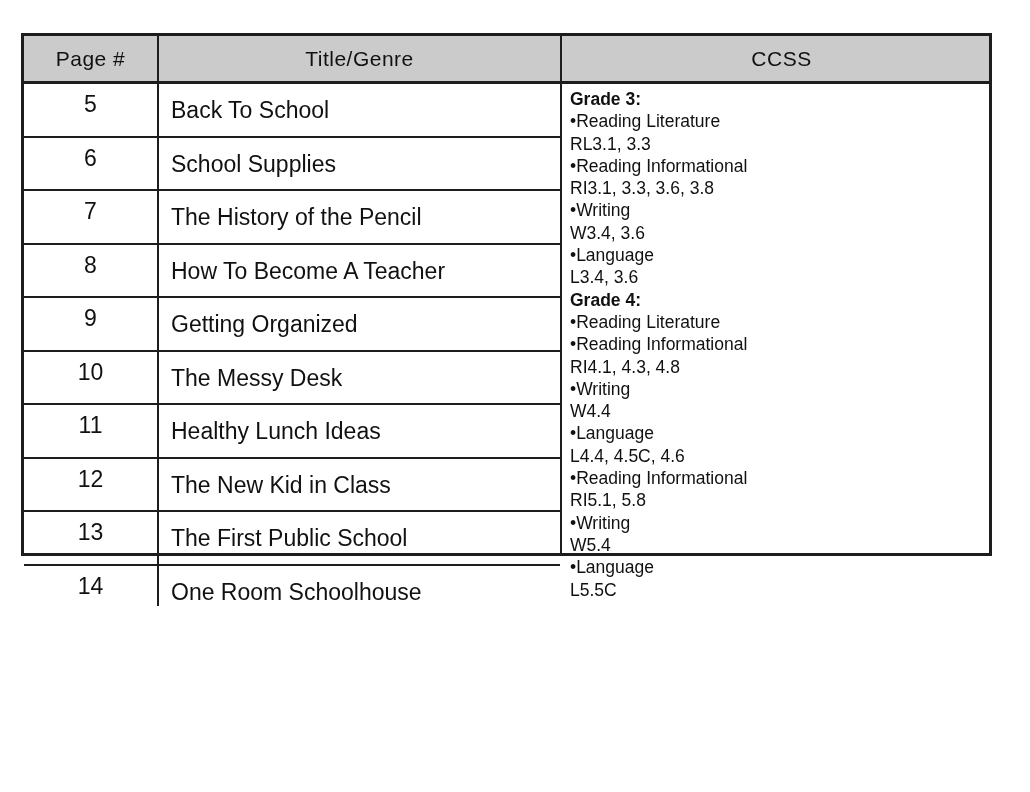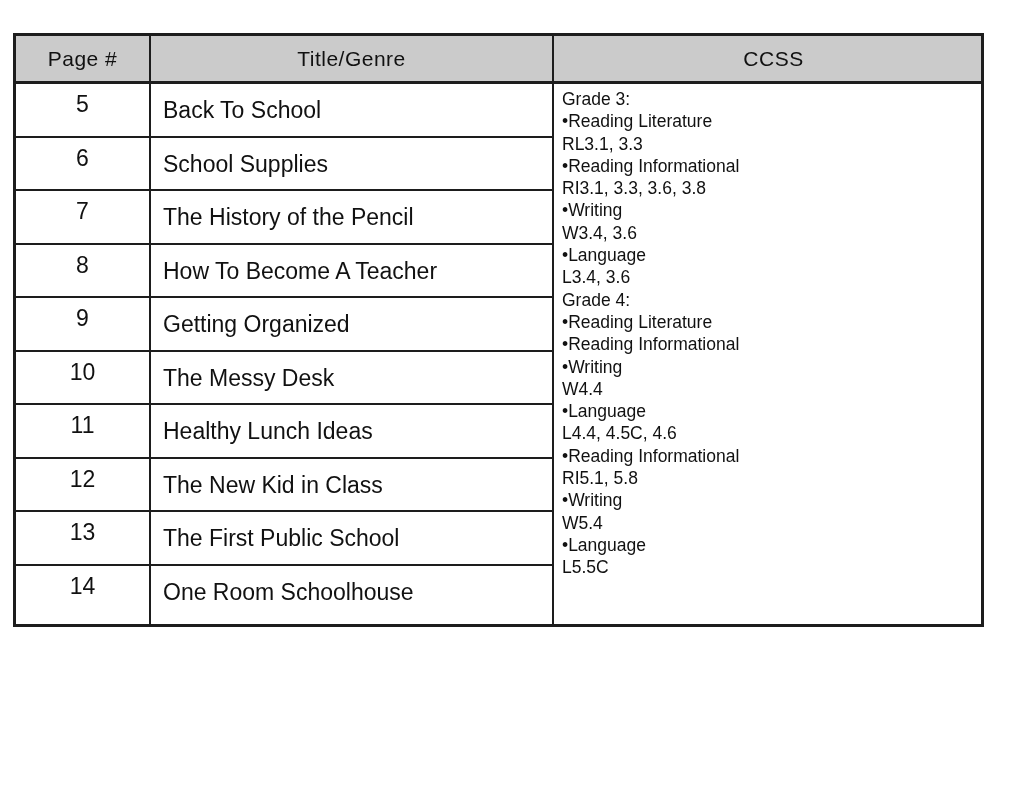--- a/index.html
+++ b/index.html
@@ -13,24 +13,24 @@
     overflow: hidden;
   }
   .sheet {
     position: relative;
     width: 1030px;
     height: 792px;
     background: var(--page-bg, #ffffff);
   }
   .toc-table {
     position: absolute;
-    left: 13px;
+    left: 21px;
     top: 33px;
     width: 971px;
-    height: 594px;
+    height: 523px;
     box-sizing: border-box;
     border: 3px solid var(--border-color, #1d1d1d);
     display: flex;
     flex-direction: column;
     background: #ffffff;
   }
   .thead {
     flex: 0 0 48px;
     display: flex;
     background: var(--header-bg, #cbcbcb);
@@ -88,21 +88,21 @@
     overflow: hidden;
   }
   .ccss-cell {
     flex: 1;
     box-sizing: border-box;
     padding: 4px 6px 0 8px;
     font-size: 17.5px;
     line-height: 22.3px;
   }
   .ccss-line { white-space: nowrap; }
-  .ccss-line.grade-heading { font-weight: 400; }
+  .ccss-line.grade-heading { font-weight: 700; }
 </style>
 </head>
 <body>
 
 <div class="sheet">
   <div class="toc-table">
 
     <div class="thead">
       <div class="th col-page">Page #</div>
       <div class="th col-title">Title/Genre</div>
@@ -180,20 +180,21 @@
 
   <div class="ccss-line">L3.4, 3.6</div>
 
   <div class="ccss-line grade-heading">Grade 4:</div>
 
   <div class="ccss-line">•Reading Literature</div>
 
 
   <div class="ccss-line">•Reading Informational</div>
 
+  <div class="ccss-line">RI4.1, 4.3, 4.8</div>
 
   <div class="ccss-line">•Writing</div>
 
   <div class="ccss-line">W4.4</div>
 
   <div class="ccss-line">•Language</div>
 
   <div class="ccss-line">L4.4, 4.5C, 4.6</div>
 
 

